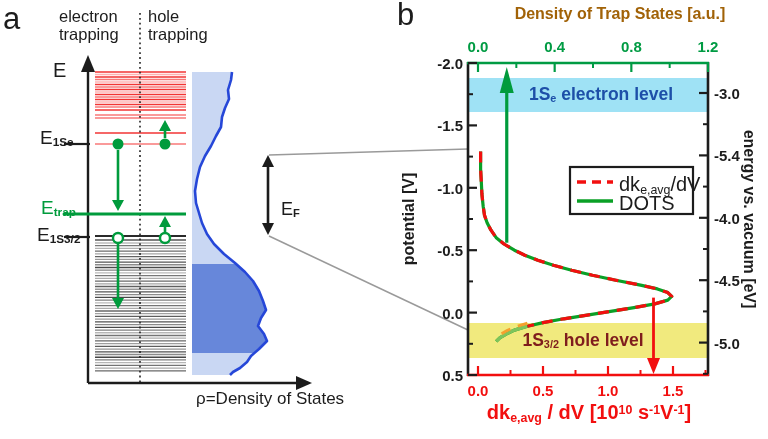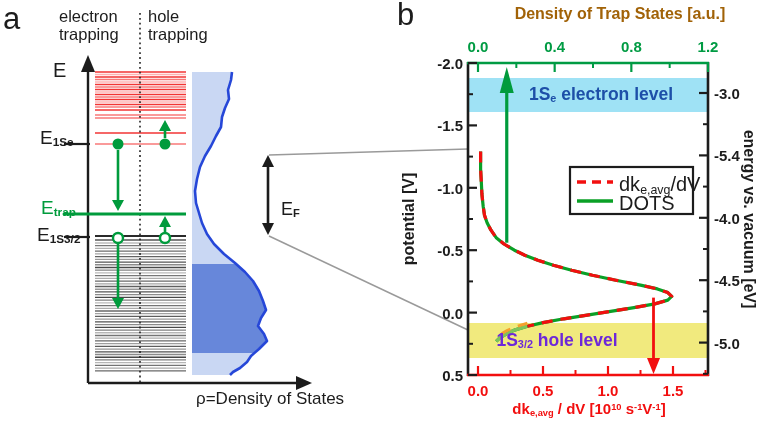--- a/index.html
+++ b/index.html
@@ -194,28 +194,28 @@
   <div class="t elabel" style="left:53px;top:59px;font-size:20px;">E</div>
   <div class="t elabel" style="left:40px;top:127px;"><span>E</span><sub>1Se</sub></div>
   <div class="t elabel" style="left:41px;top:197px;color:#009b3c;"><span>E</span><sub>trap</sub></div>
   <div class="t elabel" style="left:37px;top:224px;"><span>E</span><sub>1S3/2</sub></div>
   <div class="t elabel ef" style="left:281px;top:199px;font-size:18px;"><span>E</span><sub>F</sub></div>
   <div class="t" style="left:196px;top:389px;font-size:17px;">ρ=Density of States</div>
 
   <div class="t axtitle ctr-x" style="left:620px;top:5px;color:#a16207;">Density of Trap States [a.u.]</div>
   <div class="t axtitle rot-ccw" style="left:409px;top:219px;font-weight:600;">potential [V]</div>
   <div class="t axtitle rot-cw" style="left:749px;top:219px;font-weight:600;">energy vs. vacuum [eV]</div>
-  <div class="t ctr-x" style="left:589px;top:401px;color:#f20f0f;font-size:15px;font-weight:700;">
+  <div class="t ctr-x" style="left:589px;top:401px;color:#f20f0f;font-size:20px;font-weight:700;">
     <span>dk</span><sub>e,avg</sub><span> / dV  [10</span><sup>10</sup><span> s</span><sup>-1</sup><span>V</span><sup>-1</sup><span>]</span>
   </div>
 
   <div class="t band-txt ctr" style="left:601px;top:95px;color:#1d4fa8;">
     <span>1S</span><sub>e</sub><span> electron level</span>
   </div>
-  <div class="t band-txt ctr" style="left:557px;top:341px;color:#6d28d9;">
+  <div class="t band-txt ctr" style="left:583px;top:341px;color:#7f1d1d;">
     <span>1S</span><sub>3/2</sub><span> hole level</span>
   </div>
 
   <div class="t legend-txt" style="left:619px;top:173px;">
     <span>dk</span><sub>e,avg</sub><span>/dV</span>
   </div>
   <div class="t legend-txt" style="left:619px;top:192px;">DOTS</div>
 
   <div id="ticks">
       <div class="tick" style="color: rgb(0, 155, 67); left: 478px; top: 38px; transform: translateX(-50%);">0.0</div>

